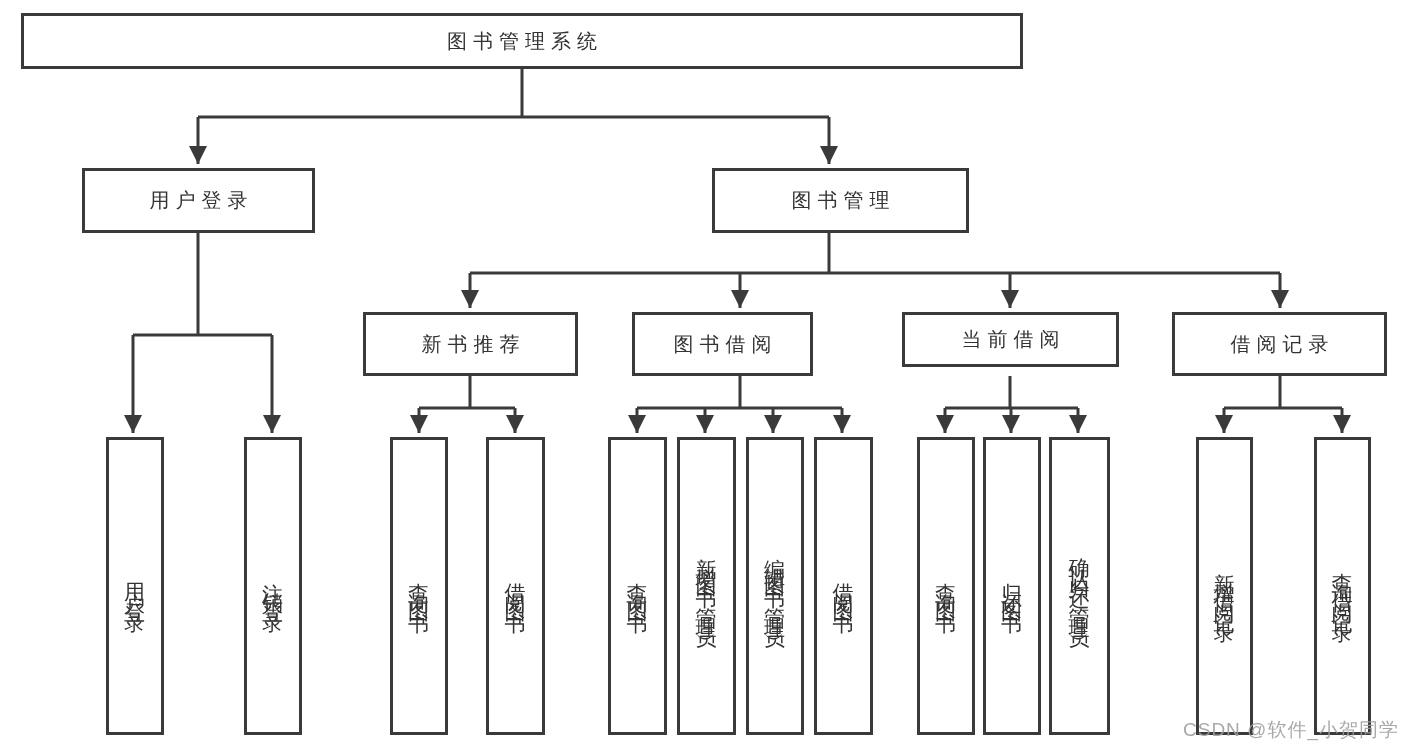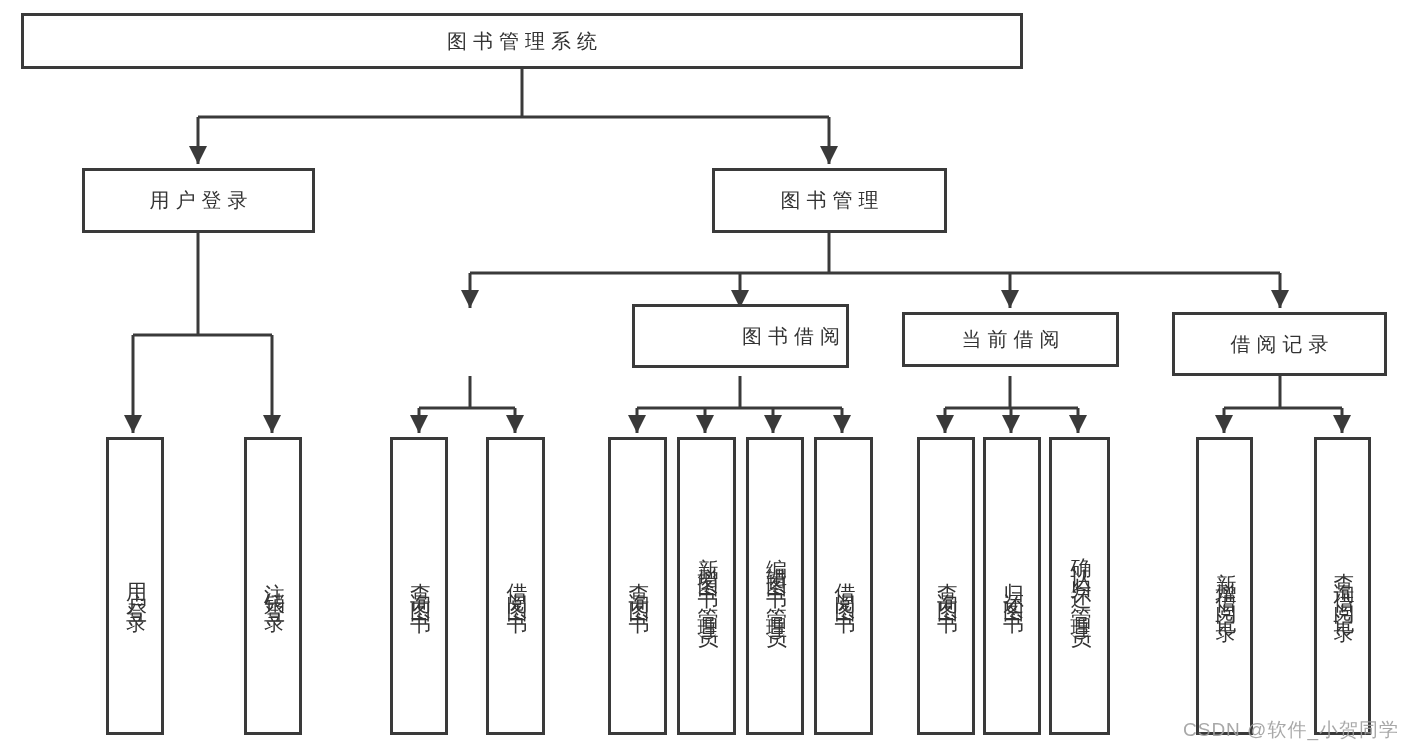--- a/index.html
+++ b/index.html
@@ -30,21 +30,20 @@
     align-items: center;
     justify-content: center;
     color: #333333;
   }
   .node .label {
     font-size: 20px;
     letter-spacing: 6px;
     text-indent: 6px;
     white-space: nowrap;
     color: #333333;
-    font-family: Liberation Mono, monospace;
   }
   .leaf {
     top: 437px;
     height: 298px;
   }
   .leaf .label {
     writing-mode: vertical-rl;
     text-orientation: mixed;
     font-size: 21px;
     letter-spacing: 10px;
@@ -118,25 +117,28 @@
     </g>
   </svg>
 
   <div class="node" style="left:21px; top:13px; width:1002px; height:56px;">
     <span class="label">图书管理系统</span>
   </div>
 
   <div class="node" style="left:82px; top:168px; width:233px; height:65px;">
     <span class="label">用户登录</span>
   </div>
-  <div class="node" style="left:712px; top:168px; width:235px; height:65px;">
+  <div class="node" style="left:712px; top:168px; width:257px; height:65px;">
     <span class="label">图书管理</span>
   </div>
 
-  <div class="node" style="left:632px; top:304px; width:217px; height:64px;justify-content:flex-end;">
+  <div class="node" style="left:363px; top:312px; width:215px; height:64px;">
+    <span class="label">新书推荐</span>
+  </div>
+  <div class="node" style="left:632px; top:312px; width:181px; height:64px;">
     <span class="label">图书借阅</span>
   </div>
   <div class="node" style="left:902px; top:312px; width:217px; height:55px;">
     <span class="label">当前借阅</span>
   </div>
   <div class="node" style="left:1172px; top:312px; width:215px; height:64px;">
     <span class="label">借阅记录</span>
   </div>
 
   <div class="node leaf" style="left:106px; width:58px;">

